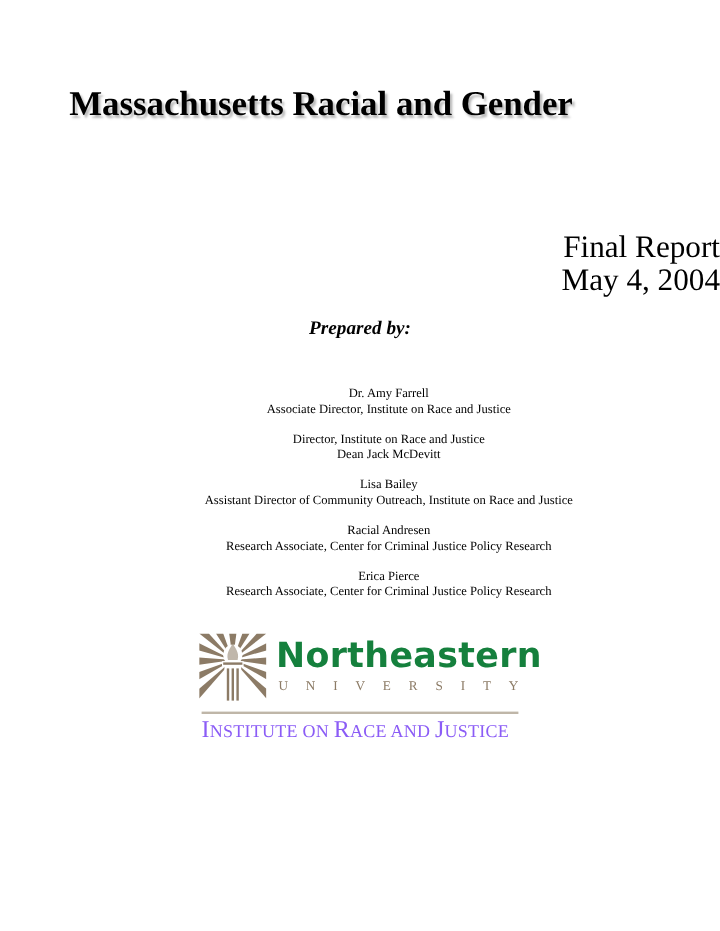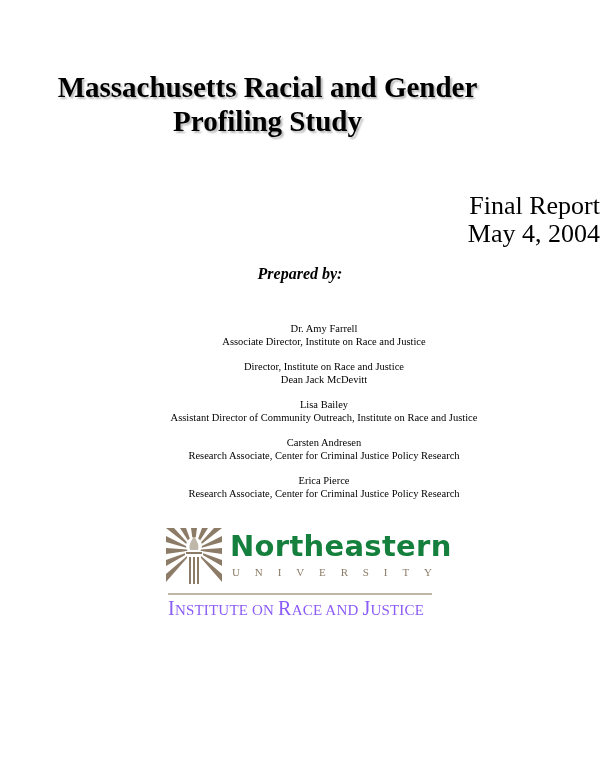--- a/index.html
+++ b/index.html
@@ -19,21 +19,20 @@
     .inst { position: absolute; left: 2px; top: 69px; font-family: "Liberation Serif", serif; font-size: 20px; color: #8b5cf6; white-space: nowrap; letter-spacing: 0.2px; }
     .inst .sc { font-size: 15px; }
   </style>
 </head>
 <body>
 
 <div class="page">
 
   <div class="title">
     <div>Massachusetts Racial and Gender</div>
-    <div>Profiling Study</div>
   </div>
 
   <div class="subtitle">
     <div>Final Report</div>
     <div>May 4, 2004</div>
   </div>
 
   <div class="prepared">Prepared by:</div>
 
   <div class="authors">
@@ -43,21 +42,21 @@
     </div>
     <div class="author">
       <div>Director, Institute on Race and Justice</div>
       <div>Dean Jack McDevitt</div>
     </div>
     <div class="author">
       <div>Lisa Bailey</div>
       <div>Assistant Director of Community Outreach, Institute on Race and Justice</div>
     </div>
     <div class="author">
-      <div>Carsten Andresen</div>
+      <div>Racial Andresen</div>
       <div>Research Associate, Center for Criminal Justice Policy Research</div>
     </div>
     <div class="author">
       <div>Erica Pierce</div>
       <div>Research Associate, Center for Criminal Justice Policy Research</div>
     </div>
   </div>
 
   <div class="logo">
     <svg class="torch" viewBox="0 0 56 56">

